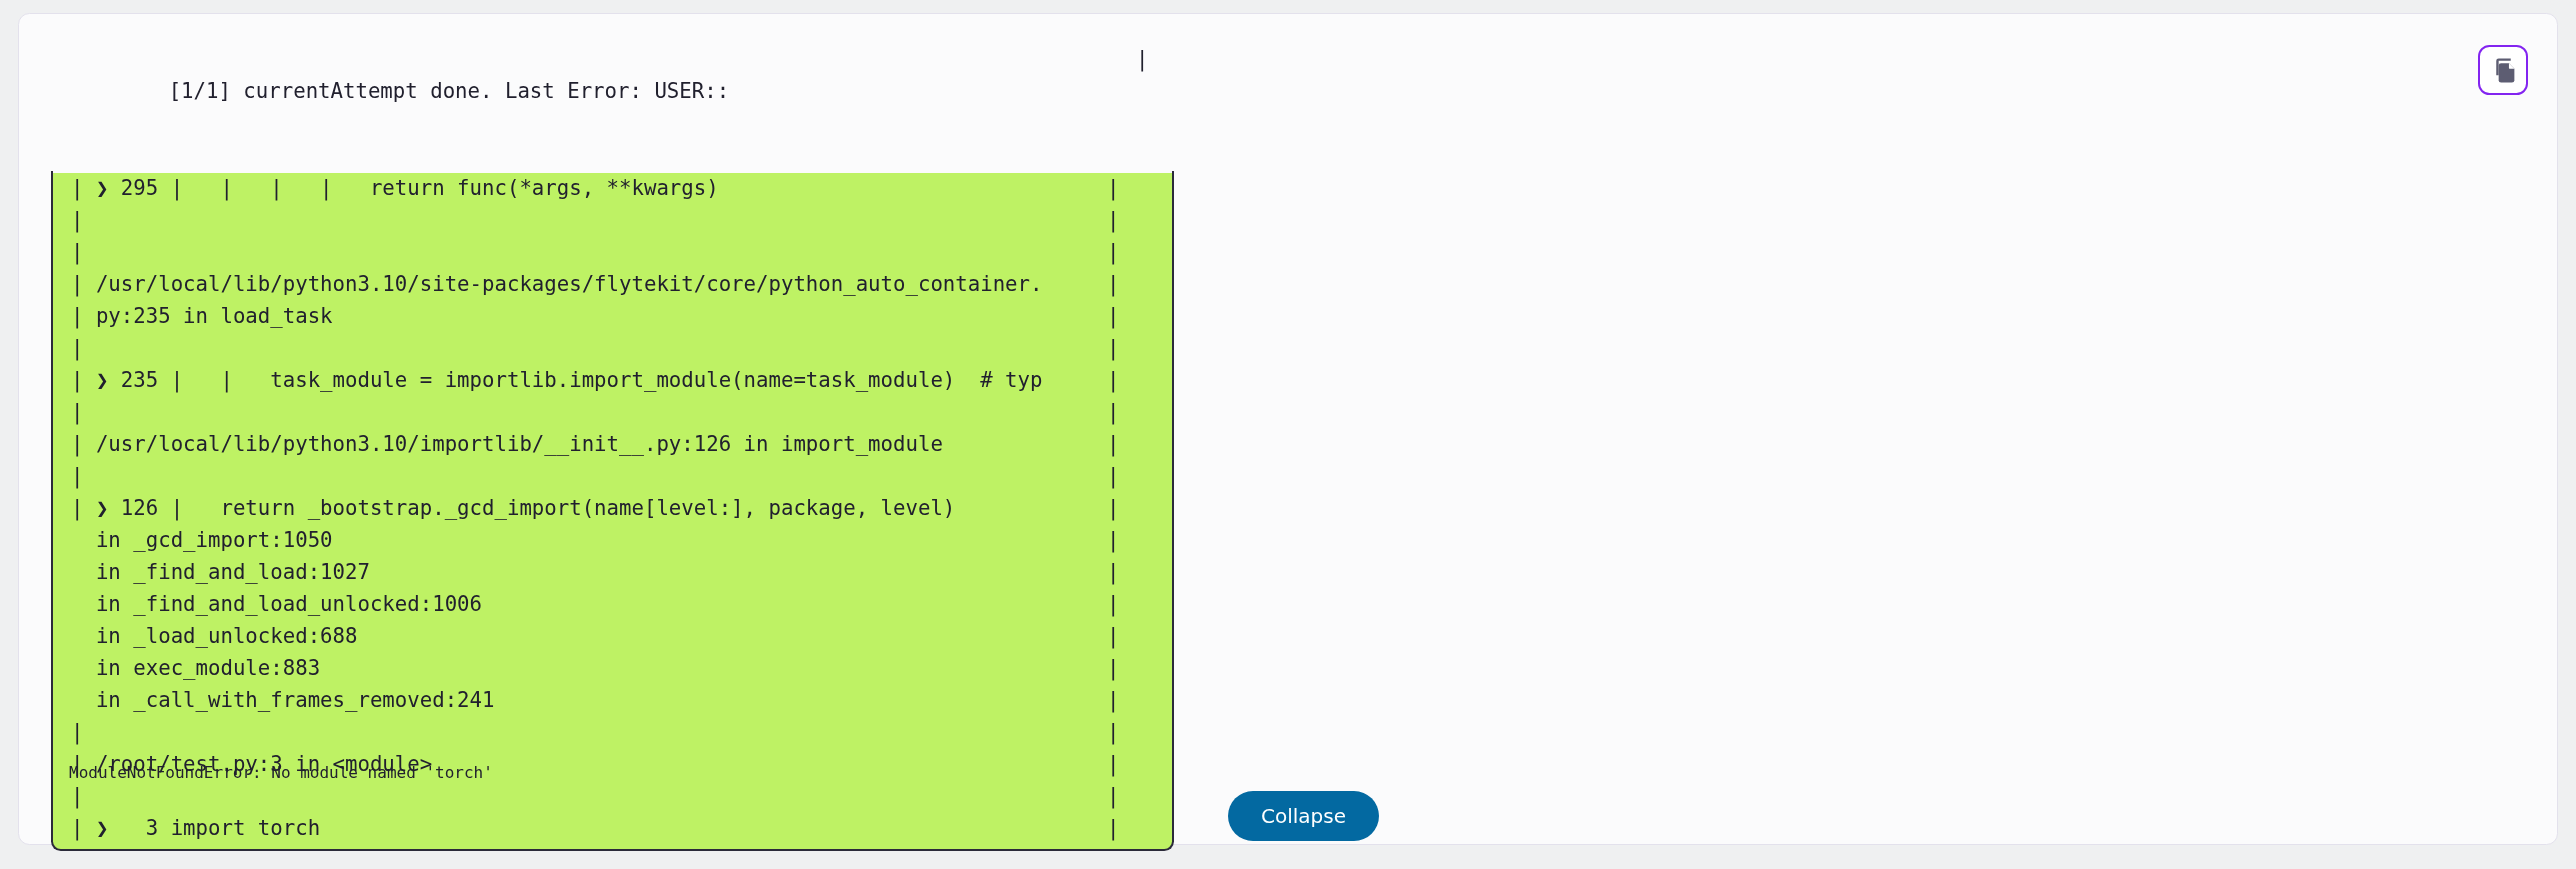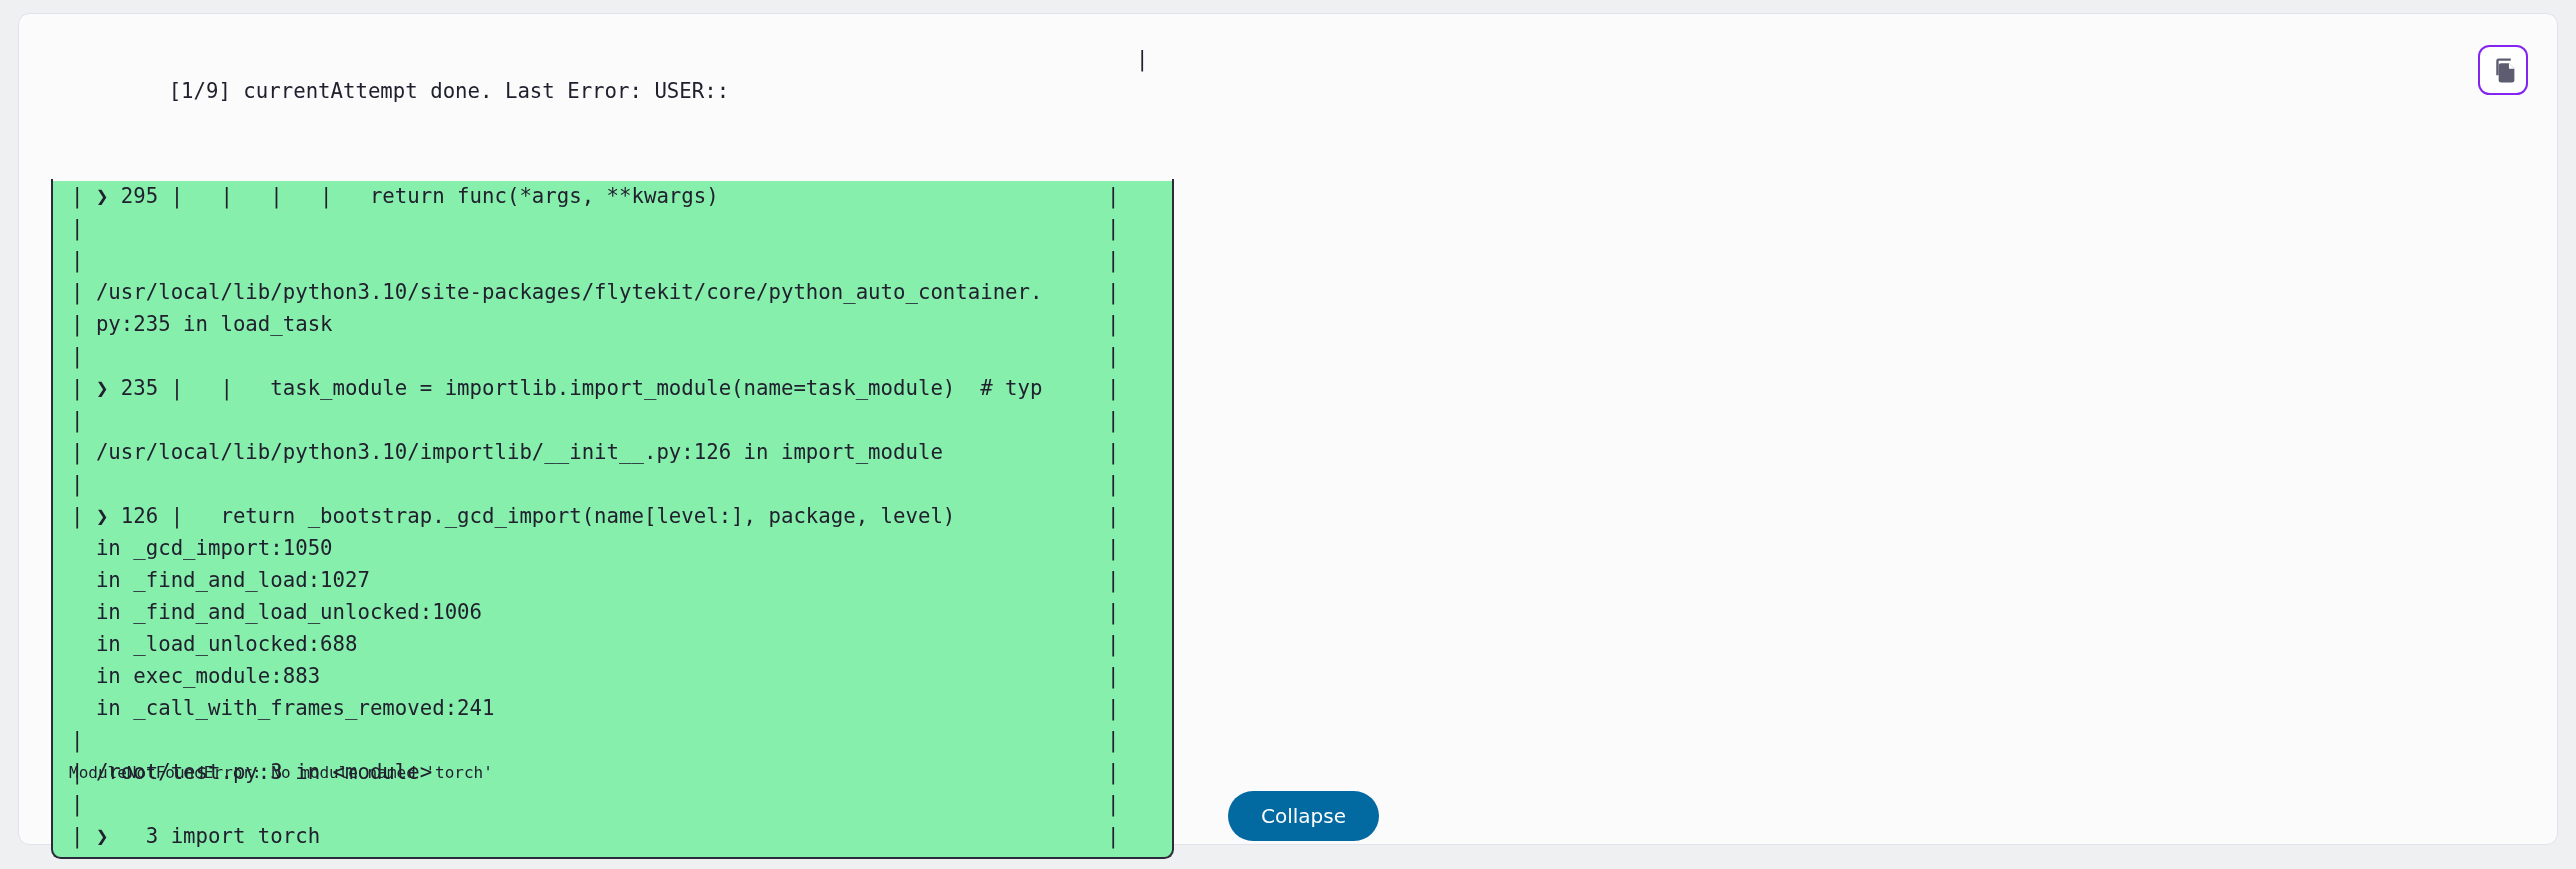--- a/index.html
+++ b/index.html
@@ -71,28 +71,28 @@
     position: relative;
   }
   .tb-firstline .railcol {
     position: absolute;
     left: 1085px;
     top: 0;
   }
 
   .tb-box {
     position: relative;
-    margin-top: 8px;
+    margin-top: 0px;
     width: 1123px;
     height: 680px;
     box-sizing: border-box;
     border: 2.4px solid #2b2a3a;
     border-top: none;
     border-radius: 0 0 9.7px 9.7px;
-    background: #86efac;
+    background: #bef264;
     overflow: hidden;
   }
   
   .tb-box::before {
     content: "";
     position: absolute;
     left: -2.4px; right: -2.4px; top: 0; height: 2.4px;
     background: #fbfbfc;
   }
 
@@ -166,21 +166,21 @@
           <path d="M8 2 H18 V4 H8 V16 H6 V4 A2 2 0 0 1 8 2 Z" fill="#5d5d72"></path>
           <path d="M10 6 H16.5 L21 10.5 V20 A2 2 0 0 1 19 22 H10 A2 2 0 0 1 8 20 V8 A2 2 0 0 1 10 6 Z" fill="#5d5d72"></path>
           <path d="M16.5 6 L21 10.5 H17 A0.5 0.5 0 0 1 16.5 10 Z" fill="#ffffff"></path>
         </svg>
       </span>
     </button>
 
     <div class="tb-wrap">
 
       <div class="tb-firstline">
-        <span>[1/9] currentAttempt done. Last Error: USER::</span>
+        <span>[1/1] currentAttempt done. Last Error: USER::</span>
         <span class="railcol">|</span>
       </div>
 
       <div class="tb-box">
         <div class="tb-code"><span class="ln">| ❯ 295 |   |   |   |   return func(*args, **kwargs)</span><span class="ln">|</span><span class="ln">|</span><span class="ln">| /usr/local/lib/python3.10/site-packages/flytekit/core/python_auto_container.</span><span class="ln">| py:235 in load_task</span><span class="ln">|</span><span class="ln">| ❯ 235 |   |   task_module = importlib.import_module(name=task_module)  # typ</span><span class="ln">|</span><span class="ln">| /usr/local/lib/python3.10/importlib/__init__.py:126 in import_module</span><span class="ln">|</span><span class="ln">| ❯ 126 |   return _bootstrap._gcd_import(name[level:], package, level)</span><span class="ln">  in _gcd_import:1050</span><span class="ln">  in _find_and_load:1027</span><span class="ln">  in _find_and_load_unlocked:1006</span><span class="ln">  in _load_unlocked:688</span><span class="ln">  in exec_module:883</span><span class="ln">  in _call_with_frames_removed:241</span><span class="ln">|</span><span class="ln">| /root/test.py:3 in &lt;module&gt;</span><span class="ln">|</span><span class="ln">| ❯   3 import torch</span></div>
         <div class="rail"><span>|</span><span>|</span><span>|</span><span>|</span><span>|</span><span>|</span><span>|</span><span>|</span><span>|</span><span>|</span><span>|</span><span>|</span><span>|</span><span>|</span><span>|</span><span>|</span><span>|</span><span>|</span><span>|</span><span>|</span><span>|</span></div>
       </div>
 
     </div>
 

